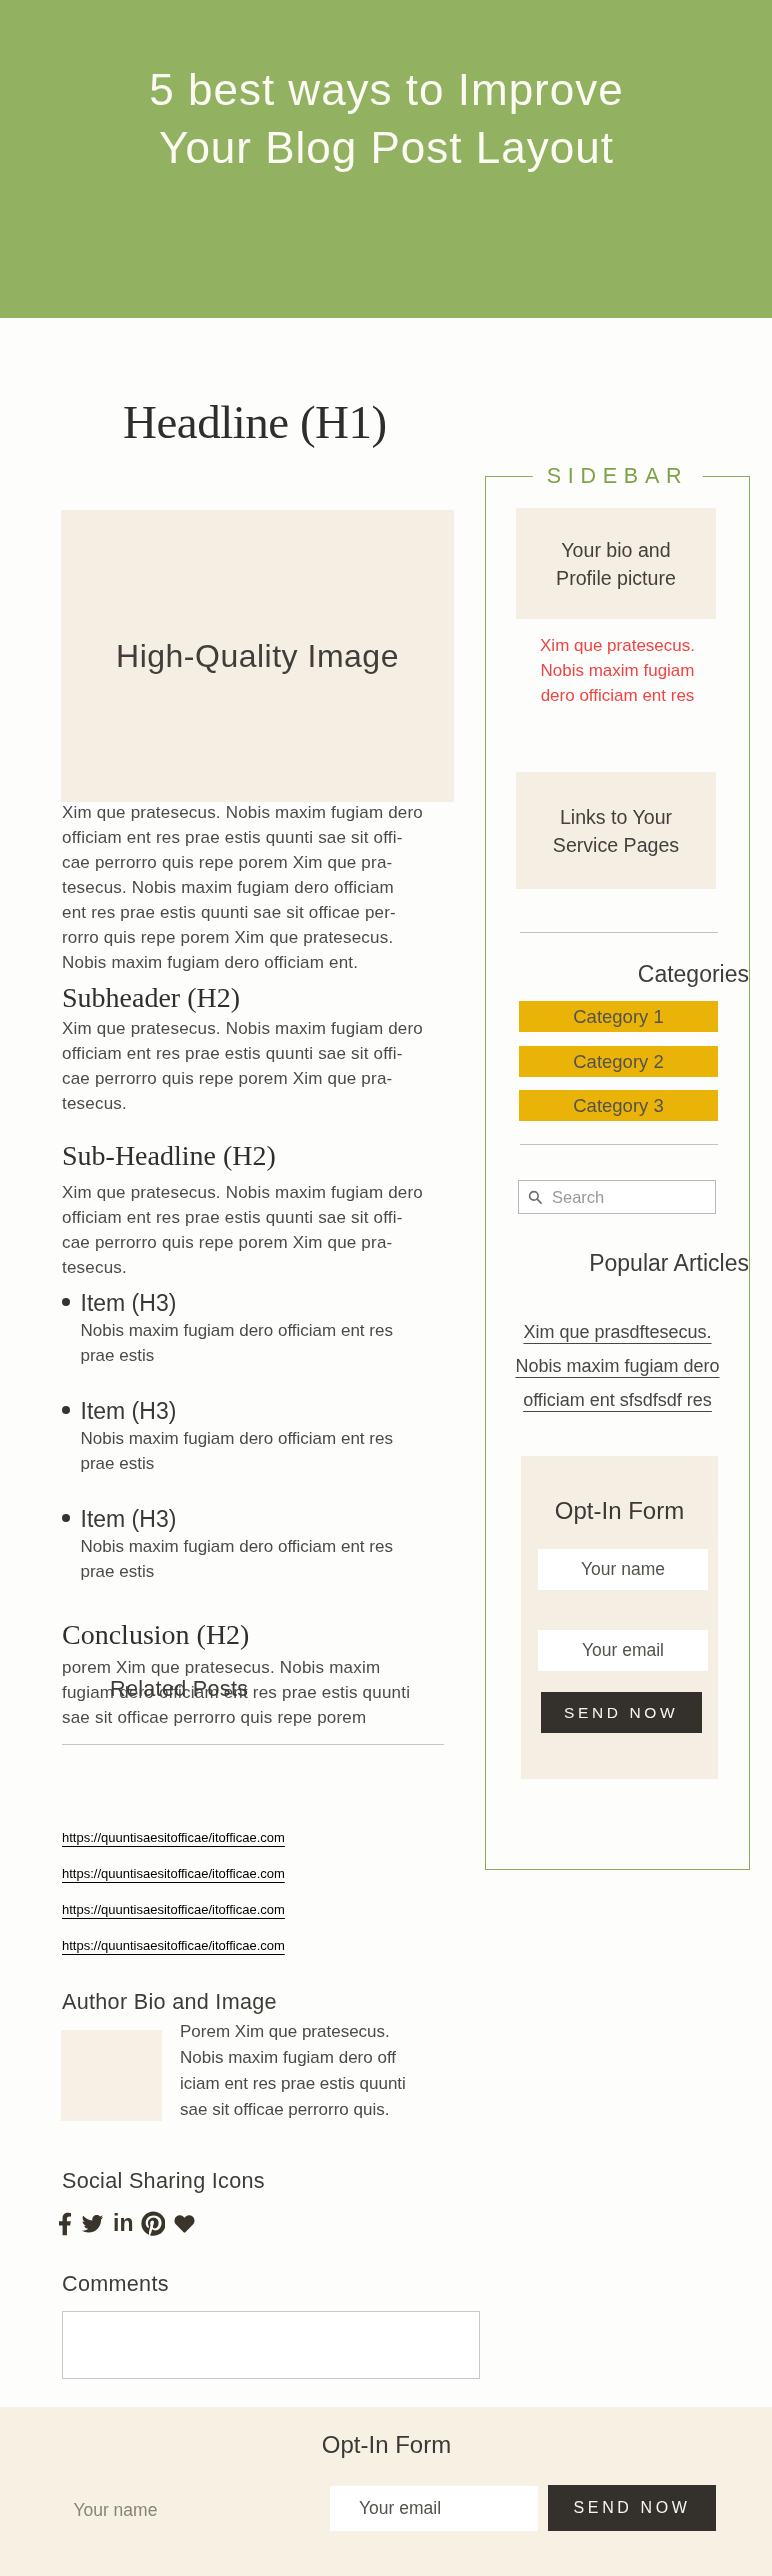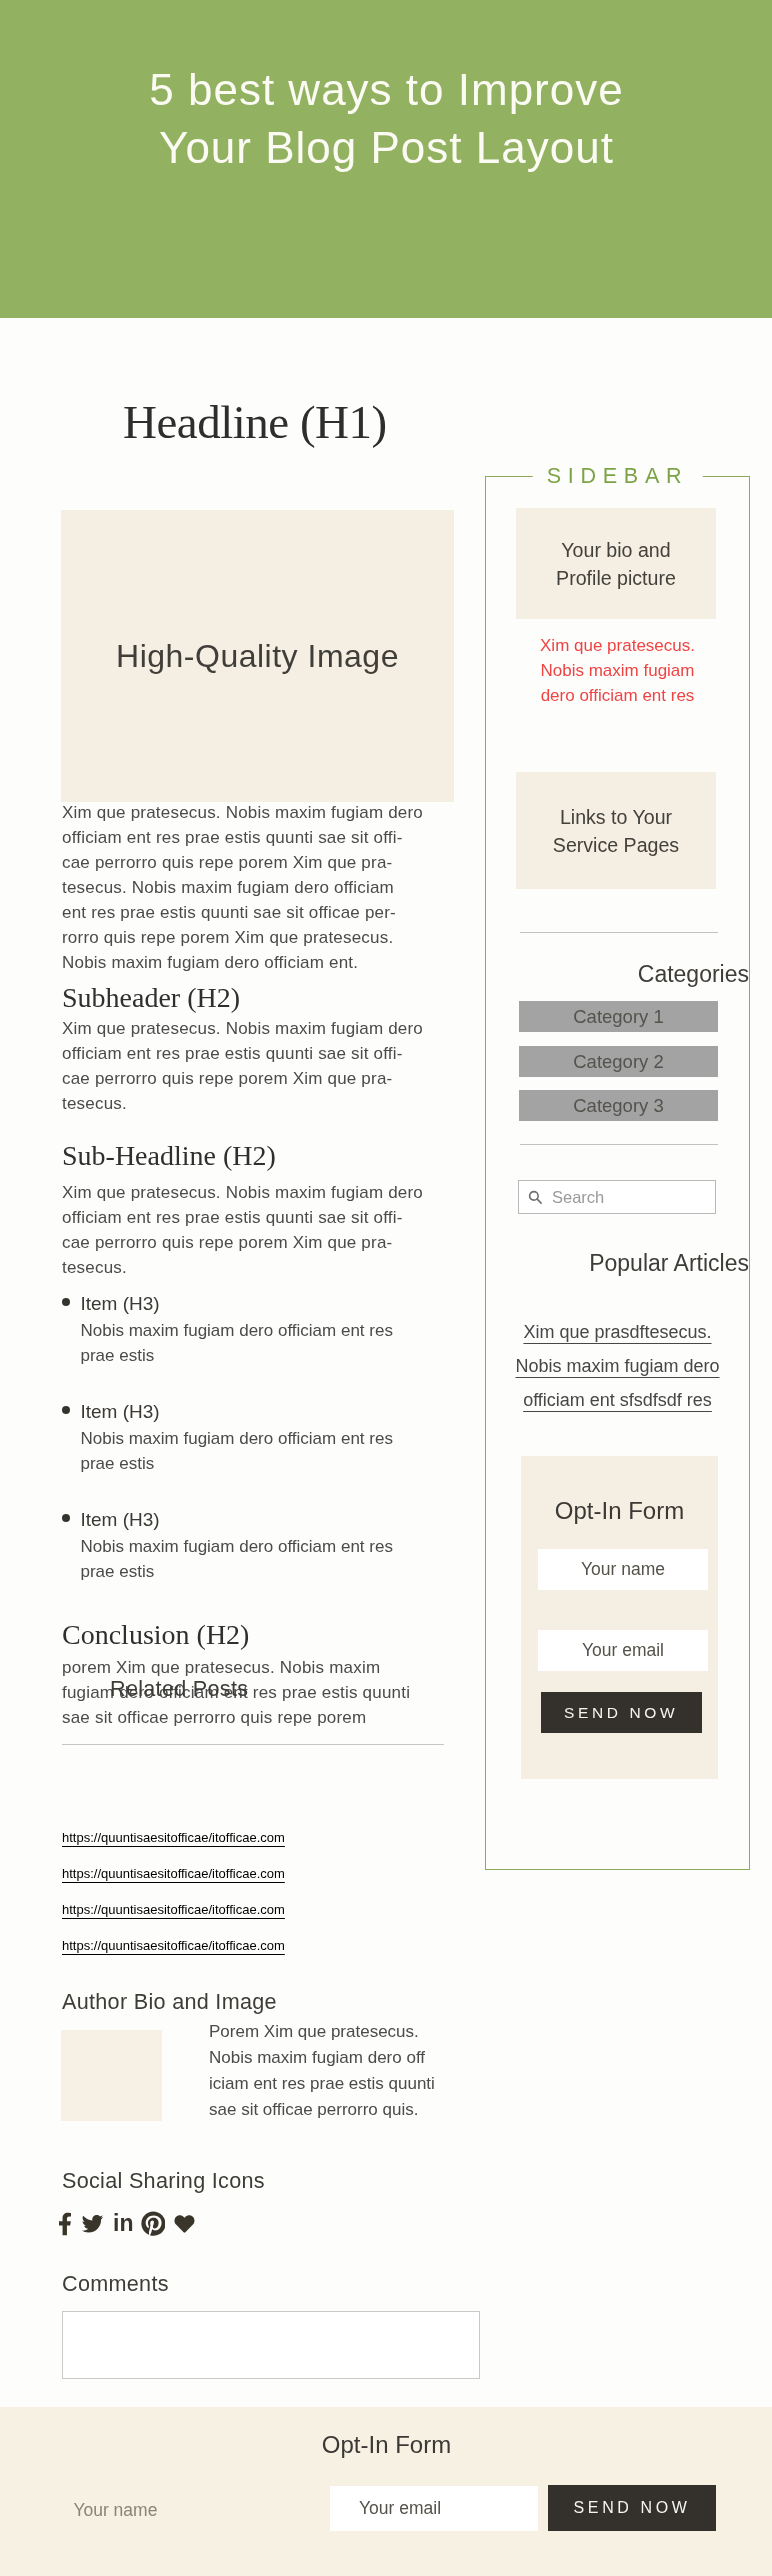--- a/index.html
+++ b/index.html
@@ -22,50 +22,50 @@
   .body-text{font-size:17px;line-height:25px;font-weight:300;color:#4b4b4b;letter-spacing:0.2px;}
   .lines{white-space:pre-line;}
   .p1{position:absolute;left:62px;top:800px;width:402px;}
   .p2{position:absolute;left:62px;top:1016px;width:402px;}
   .p3{position:absolute;left:62px;top:1180px;width:402px;}
   .p4{position:absolute;left:62px;top:1655px;width:402px;}
 
   .list{position:absolute;left:62px;top:1289px;width:402px;}
   .list-item{margin-bottom:29px;position:relative;padding-left:18.5px;}
   .bullet-dot{position:absolute;left:0;top:9.3px;width:8.2px;height:8.2px;border-radius:50%;background:#35332e;}
-  .item-head{font-size:19px;line-height:29px;color:#3b3935;font-weight:400;}
+  .item-head{font-size:23px;line-height:29px;color:#3b3935;font-weight:400;}
   .item-body{font-size:17px;line-height:25px;font-weight:300;color:#4b4b4b;}
 
   .divider-main{position:absolute;left:62px;top:1744px;width:382px;height:1px;background:#c6c6c6;}
   .sans-h{position:absolute;left:62px;font-size:21.6px;color:#3e3c37;font-weight:400;letter-spacing:0.3px;}
   .related-links{position:absolute;left:62px;top:1820px;}
   .related-links a{display:block;font-size:13px;line-height:36px;color:#000000;font-weight:300;
      text-decoration:underline;text-underline-offset:4.1px;}
 
   .author-img{position:absolute;left:61px;top:2030px;width:101px;height:91px;background:#f6f1e4;}
   .author-bio{position:absolute;left:180px;top:2019px;width:278px;font-size:17px;line-height:26px;
-     font-weight:300;color:#4b4b4b;margin-left:29px;}
+     font-weight:300;color:#4b4b4b;}
 
   .icons{position:absolute;left:58px;top:2210px;display:flex;align-items:center;gap:8px;color:#3a352b;height:27px;}
   .icons svg{display:block;}
   .li-glyph{font-size:23px;font-weight:bold;color:#3a352b;line-height:23px;}
 
   .comments-box{position:absolute;left:62px;top:2311px;width:418px;height:68px;background:#ffffff;
      border:1px solid #c9c9c9;resize:none;box-sizing:border-box;}
 
   
   .sidebar{position:absolute;left:485px;top:476px;width:265px;height:1394px;border:1px solid #8cab59;box-sizing:border-box;}
   .sidebar-label{position:absolute;top:-14.4px;left:50%;transform:translateX(-50%);background:#fdfdfc;
      padding:0 14.4px;color:#7da348;font-size:21.6px;letter-spacing:6.7px;font-weight:400;white-space:nowrap;}
   .side-box{position:absolute;left:30px;width:200px;background:#f4efe2;display:flex;align-items:center;justify-content:center;text-align:center;}
   .side-box-label{font-size:19.6px;line-height:28px;color:#43413c;font-weight:300;}
   .side-caption{position:absolute;left:0;top:156px;width:100%;text-align:center;font-size:17px;line-height:25px;color:#ef4444;font-weight:300;}
   .side-divider{position:absolute;left:34px;width:198px;height:1px;background:#c2c2c2;}
   .side-h{position:absolute;left:0;width:100%;text-align:right;font-size:23px;color:#3f3d39;font-weight:400;}
-  .cat-bar{position:absolute;left:33px;width:199px;height:31px;background:#a3a3a3;display:flex;align-items:center;justify-content:center;
+  .cat-bar{position:absolute;left:33px;width:199px;height:31px;background:#eab308;display:flex;align-items:center;justify-content:center;
      font-size:18.5px;color:#55534e;font-weight:300;}
   .search-wrap{position:absolute;left:32px;top:703px;width:198px;height:34px;}
   .search-input{width:100%;height:100%;box-sizing:border-box;border:1px solid #b9b9b9;background:#fff;
      padding-left:33px;font-size:16.5px;color:#555;font-family:"Liberation Sans","DejaVu Sans",sans-serif;}
   .search-input::placeholder{color:#9a9a9a;}
   .search-icon{position:absolute;left:9.3px;top:8.8px;}
   .pop-links{position:absolute;left:0;top:838px;width:100%;text-align:center;}
   .pop-links a{display:block;font-size:18px;line-height:34px;color:#474747;font-weight:300;
      text-decoration:underline;text-underline-offset:4.6px;}
 

